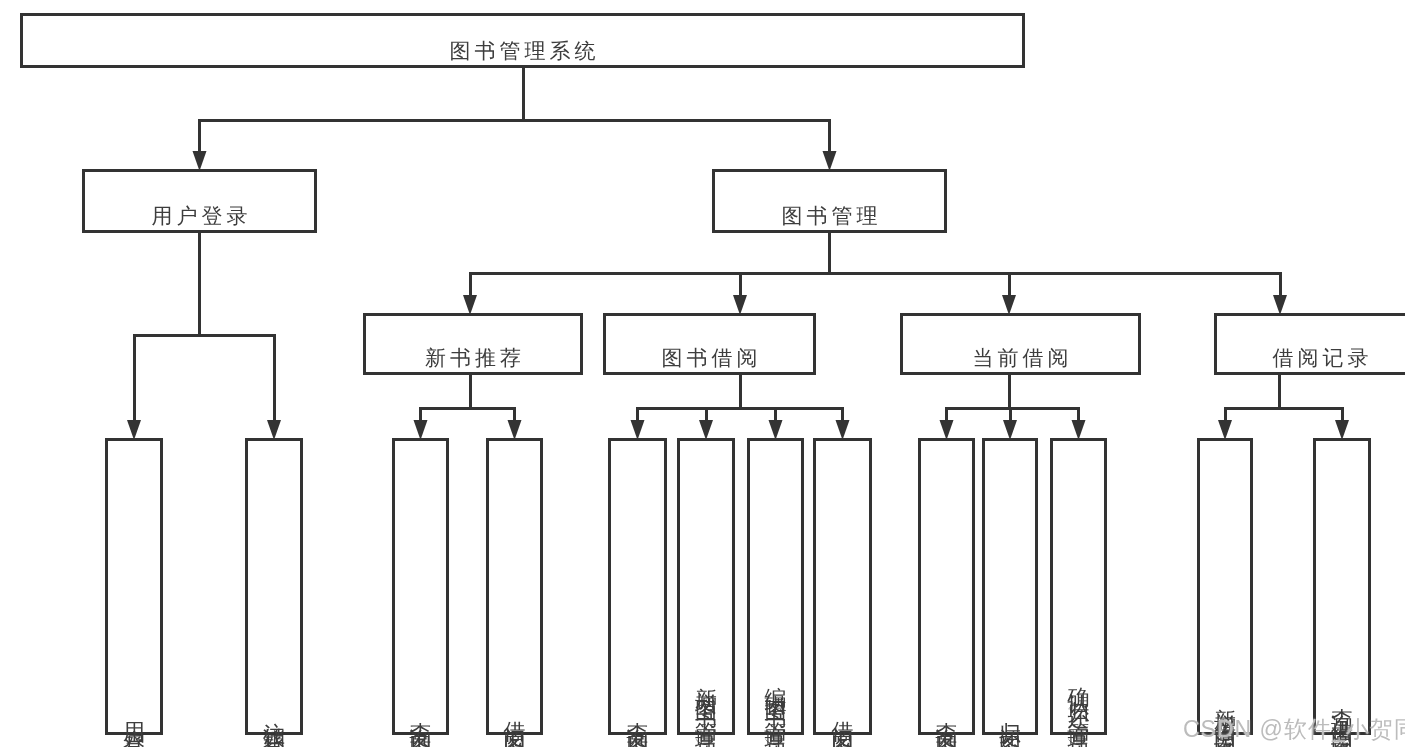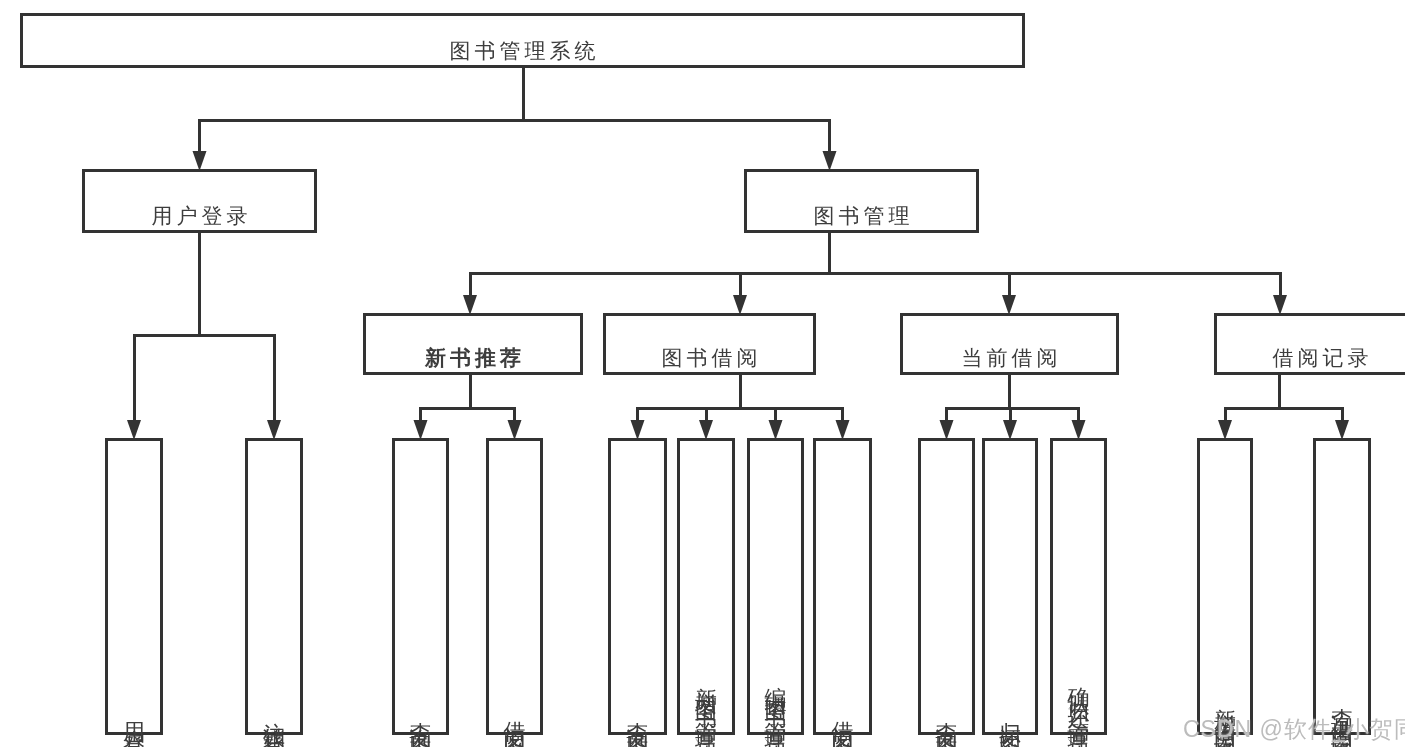--- a/index.html
+++ b/index.html
@@ -37,24 +37,24 @@
   .node.v span {
     writing-mode: vertical-rl;
     text-orientation: mixed;
     font-size: 22px;
     letter-spacing: 7px;
     line-height: 1;
   }
   
   #n-root      { left: 20px;   top: 13px;  width: 1005px; height: 55px; }
   #n-login     { left: 82px;   top: 169px; width: 235px;  height: 64px; }
-  #n-mgmt      { left: 712px;  top: 169px; width: 235px;  height: 64px; margin-left: 32px; }
-  #n-newrec    { left: 363px;  top: 313px; width: 220px;  height: 62px; font-weight: bold; }
+  #n-mgmt      { left: 712px;  top: 169px; width: 235px;  height: 64px; }
+  #n-newrec    { left: 363px;  top: 313px; width: 220px;  height: 62px; }
   #n-borrow    { left: 603px;  top: 313px; width: 213px;  height: 62px; }
-  #n-current   { left: 900px;  top: 313px; width: 219px;  height: 62px; }
+  #n-current   { left: 900px;  top: 313px; width: 241px;  height: 62px; }
   #n-records   { left: 1214px; top: 313px; width: 213px;  height: 62px; }
   .leaf { top: 438px; height: 297px; }
   #l-u1  { left: 105px;  width: 58px; }
   #l-u2  { left: 245px;  width: 58px; }
   #l-r1  { left: 392px;  width: 57px; }
   #l-r2  { left: 486px;  width: 57px; }
   #l-b1  { left: 608px;  width: 59px; }
   #l-b2  { left: 677px;  width: 58px; }
   #l-b3  { left: 747px;  width: 57px; }
   #l-b4  { left: 813px;  width: 59px; }

